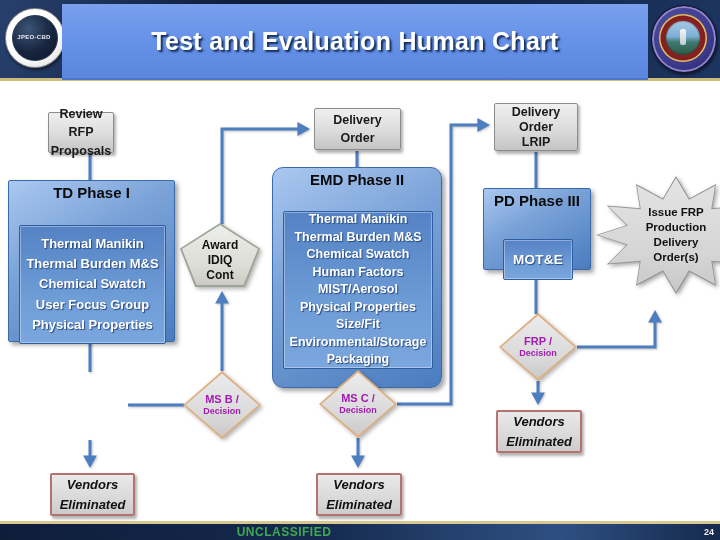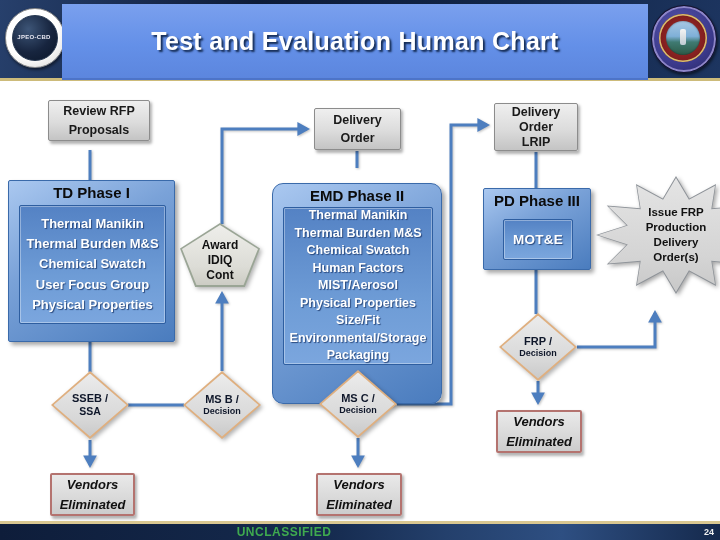--- a/index.html
+++ b/index.html
@@ -101,39 +101,40 @@
     font-weight:bold; color:#0b0b0b; font-size:15px;
   }
   .phase-inner {
     position:absolute; box-sizing:border-box;
     background:linear-gradient(180deg,#5482c4 0%,#6e9cd6 60%,#7ba6de 100%);
     border:1px solid #2e5ea0; border-radius:2px;
     box-shadow:inset 0 0 0 1px rgba(255,255,255,.35);
     display:flex; align-items:center; justify-content:center; text-align:center;
     color:#ffffff; font-weight:bold;
     text-shadow:1px 1px 1px #29487c;
+    margin-top:20px;
   }
   .phase-inner.td { font-size:13px; line-height:1.55; }
   .phase-inner.emd { font-size:12.5px; line-height:1.4; }
   .phase-inner.pd { font-size:13.5px; letter-spacing:0.3px; }
 
   
   .diamond { position:absolute; width:78px; height:68px; filter:drop-shadow(2px 2px 2px rgba(0,0,0,.3)); }
   .diamond .shape-border {
     position:absolute; inset:0; background:#dfaf7f;
     clip-path:polygon(50% 0%,100% 50%,50% 100%,0% 50%);
   }
   .diamond .shape-fill {
     position:absolute; inset:2.5px; background:linear-gradient(180deg,#ebebeb 0%,#d8d8d8 70%,#c9c9c9 100%);
     clip-path:polygon(50% 0%,100% 50%,50% 100%,0% 50%);
   }
   .diamond .dtext {
     position:absolute; inset:0; display:flex; flex-direction:column;
     align-items:center; justify-content:center; text-align:center;
-    font-weight:bold; color:#0f172a;
+    font-weight:bold; color:#a21caf;
   }
   .diamond .l1 { font-size:11px; line-height:1.3; }
   .diamond .l2 { font-size:10.5px; line-height:1.3; }
   .diamond .l2.sub { font-size:9px; }
 
   
   .pentagon { position:absolute; left:180px; top:223px; width:80px; height:64px; filter:drop-shadow(2px 2px 2px rgba(0,0,0,.3)); }
   .pentagon .shape-border {
     position:absolute; inset:0; background:#9aa595;
     clip-path:polygon(50% 0%,100% 40%,81% 100%,19% 100%,0% 40%);
@@ -215,38 +216,38 @@
       <path d="M357 359 L357 371"></path>
       <path d="M358 438 L358 465" marker-end="url(#ah)"></path>
       <path d="M397 404 L451 404 L451 125 L487 125" marker-end="url(#ah)"></path>
       <path d="M536 152 L536 189"></path>
       <path d="M536 269 L536 314"></path>
       <path d="M538 381 L538 402" marker-end="url(#ah)"></path>
       <path d="M577 347 L655 347 L655 313" marker-end="url(#ah)"></path>
     </g>
   </svg>
 
-  <div class="gray-box prewrap" style="left:48px; top:100px; width:102px; height:41px;">Review RFP
+  <div class="gray-box prewrap" style="left:48px; top:112px; width:66px; height:41px;">Review RFP
 Proposals</div>
   <div class="gray-box prewrap" style="left:314px; top:108px; width:87px; height:42px;">Delivery
 Order</div>
   <div class="gray-box prewrap tight" style="left:494px; top:103px; width:84px; height:48px;">Delivery
 Order
 LRIP</div>
 
   <div class="phase-box" style="left:8px; top:180px; width:167px; height:162px;">
     <div class="phase-title">TD Phase I</div>
     <div class="phase-inner td prewrap" style="left:10px; top:24px; width:147px; height:119px;">Thermal Manikin
 Thermal Burden M&amp;S
 Chemical Swatch
 User Focus Group
 Physical Properties</div>
   </div>
 
-  <div class="phase-box" style="left:272px; top:183px; width:170px; height:221px;border-radius:11px;">
+  <div class="phase-box" style="left:272px; top:167px; width:170px; height:221px;border-radius:11px;">
     <div class="phase-title">EMD Phase II</div>
     <div class="phase-inner emd prewrap" style="left:10px; top:23px; width:150px; height:158px;">Thermal Manikin
 Thermal Burden M&amp;S
 Chemical Swatch
 Human Factors
 MIST/Aerosol
 Physical Properties
 Size/Fit
 Environmental/Storage
 Packaging</div>
@@ -267,28 +268,20 @@
 
   <div class="starburst">
     <div class="shape-border"></div>
     <div class="shape-fill"></div>
     <div class="stext prewrap">Issue FRP
 Production
 Delivery
 Order(s)</div>
   </div>
 
-  <div class="diamond" style="left:51px; top:371px;">
-    <div class="shape-border"></div>
-    <div class="shape-fill"></div>
-    <div class="dtext">
-      <span class="l1">SSEB /</span>
-      <span class="l2">SSA</span>
-    </div>
-  </div>
 
   <div class="diamond" style="left:183px; top:371px;">
     <div class="shape-border"></div>
     <div class="shape-fill"></div>
     <div class="dtext">
       <span class="l1">MS B /</span>
       <span class="l2 sub">Decision</span>
     </div>
   </div>
 

